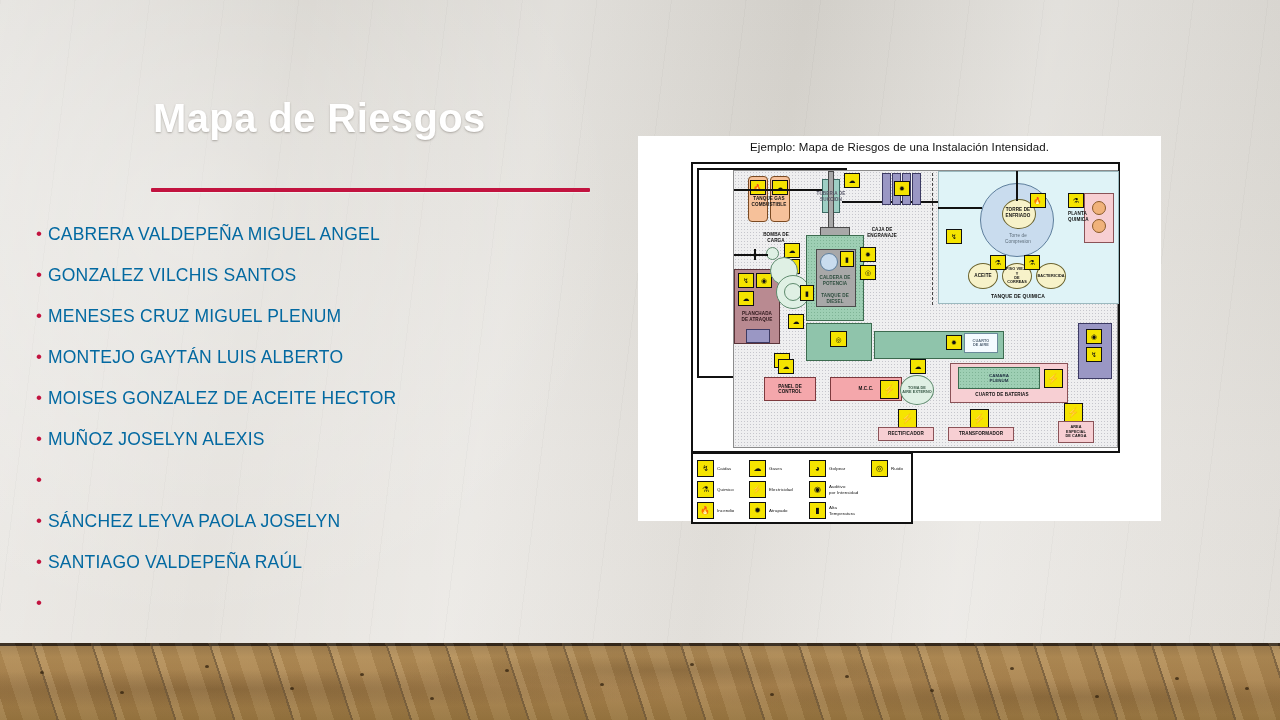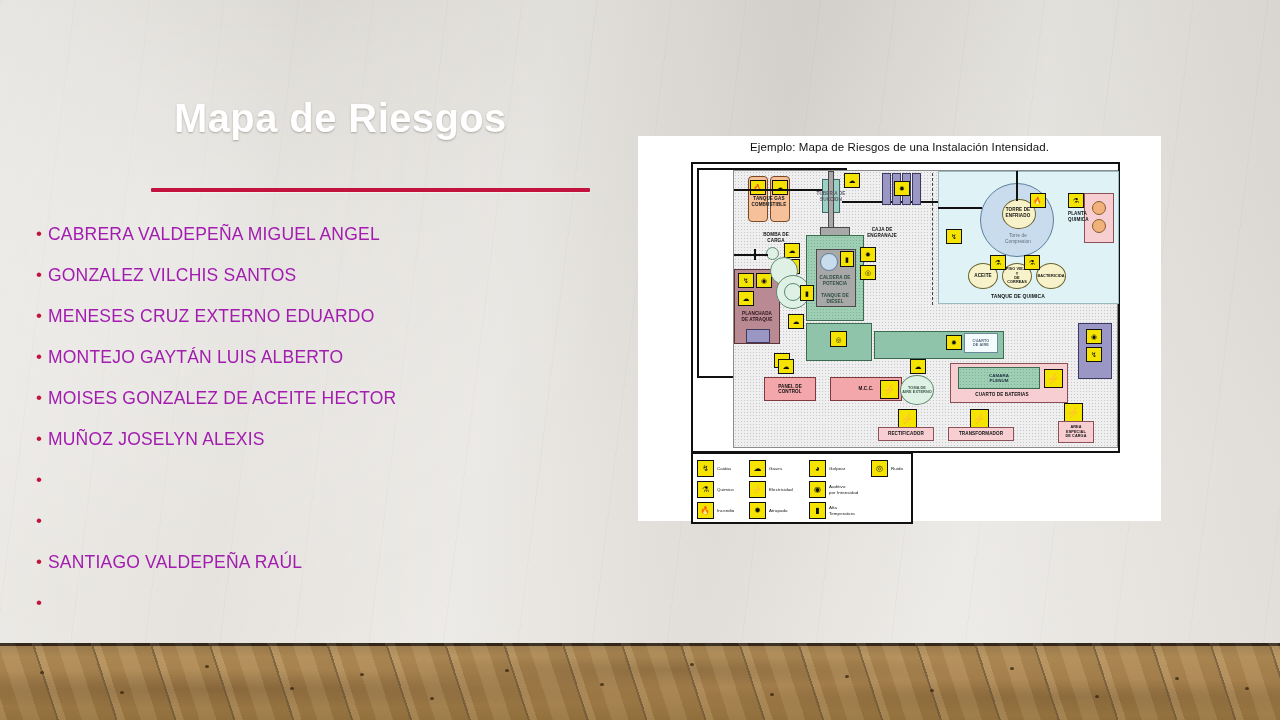--- a/index.html
+++ b/index.html
@@ -40,40 +40,40 @@
       repeating-linear-gradient(72deg, rgba(255,235,200,0.12) 0px, rgba(255,235,200,0.12) 9px, rgba(120,88,46,0.10) 9px, rgba(120,88,46,0.10) 24px, rgba(255,240,210,0.07) 24px, rgba(255,240,210,0.07) 40px, rgba(90,66,34,0.10) 40px, rgba(90,66,34,0.10) 56px),
       radial-gradient(ellipse at 22% 60%, rgba(70,48,22,0.28) 0%, rgba(70,48,22,0) 30%),
       radial-gradient(ellipse at 52% 35%, rgba(70,48,22,0.25) 0%, rgba(70,48,22,0) 26%),
       radial-gradient(ellipse at 78% 70%, rgba(70,48,22,0.22) 0%, rgba(70,48,22,0) 24%);
   }
   .knots{position:absolute;left:0;top:0;width:1280px;height:77px;}
   .knots i{position:absolute;width:4px;height:3px;border-radius:50%;background:rgba(48,32,14,0.75);display:block;}
 
   
   .title{
-    position:absolute;left:174px;top:96px;
+    position:absolute;left:153px;top:96px;
     font-size:40px;font-weight:bold;color:#ffffff;letter-spacing:0.4px;
     text-shadow:0 1px 2px rgba(120,115,108,0.55);
     white-space:nowrap;
   }
   .title-rule{
     position:absolute;left:151px;top:188px;width:439px;height:4px;
     background:#c2133f;border-radius:1px;
     box-shadow:0 1px 1px rgba(255,255,255,0.55);
   }
 
   
   .bullets{position:absolute;left:30px;top:221px;width:590px;}
   .bullet-row{display:flex;align-items:flex-start;height:41px;}
   .bullet-dot{
     width:18px;flex:0 0 18px;color:#c2133f;font-size:17px;line-height:26px;
     text-align:center;
   }
   .bullet-text{
-    font-size:17.5px;color:#a21caf;line-height:26px;letter-spacing:0.2px;
+    font-size:17.5px;color:#0369a1;line-height:26px;letter-spacing:0.2px;
     white-space:nowrap;
   }
 
   
   .picture{
     position:absolute;left:638px;top:136px;width:523px;height:385px;
     background:#ffffff;
   }
   .pic-title{
     position:absolute;left:0;top:5px;width:523px;text-align:center;
@@ -145,39 +145,40 @@
     <div class="bullet-row">
       <span class="bullet-dot">•</span>
       <span class="bullet-text">CABRERA VALDEPEÑA MIGUEL ANGEL</span>
     </div>
     <div class="bullet-row">
       <span class="bullet-dot">•</span>
       <span class="bullet-text">GONZALEZ VILCHIS SANTOS</span>
     </div>
     <div class="bullet-row">
       <span class="bullet-dot">•</span>
-      <span class="bullet-text">MENESES CRUZ EXTERNO EDUARDO</span>
+      <span class="bullet-text">MENESES CRUZ MIGUEL PLENUM</span>
     </div>
     <div class="bullet-row">
       <span class="bullet-dot">•</span>
       <span class="bullet-text">MONTEJO GAYTÁN LUIS ALBERTO</span>
     </div>
     <div class="bullet-row">
       <span class="bullet-dot">•</span>
       <span class="bullet-text">MOISES GONZALEZ DE ACEITE HECTOR</span>
     </div>
     <div class="bullet-row">
       <span class="bullet-dot">•</span>
       <span class="bullet-text">MUÑOZ JOSELYN ALEXIS</span>
     </div>
     <div class="bullet-row">
       <span class="bullet-dot">•</span>
     </div>
     <div class="bullet-row">
       <span class="bullet-dot">•</span>
+      <span class="bullet-text">SÁNCHEZ LEYVA PAOLA JOSELYN</span>
     </div>
     <div class="bullet-row">
       <span class="bullet-dot">•</span>
       <span class="bullet-text">SANTIAGO VALDEPEÑA RAÚL</span>
     </div>
     <div class="bullet-row">
       <span class="bullet-dot">•</span>
     </div>
   </div>
 

